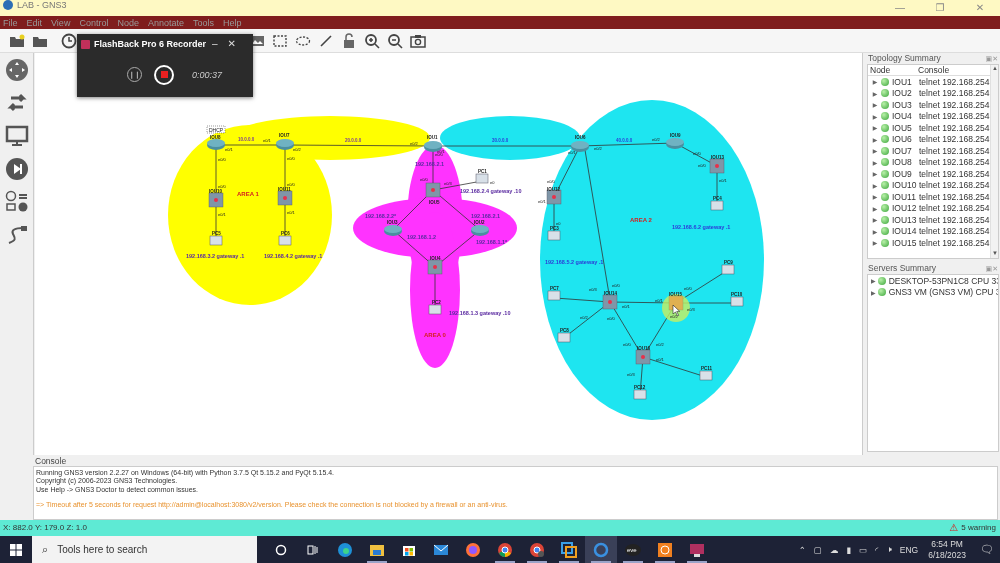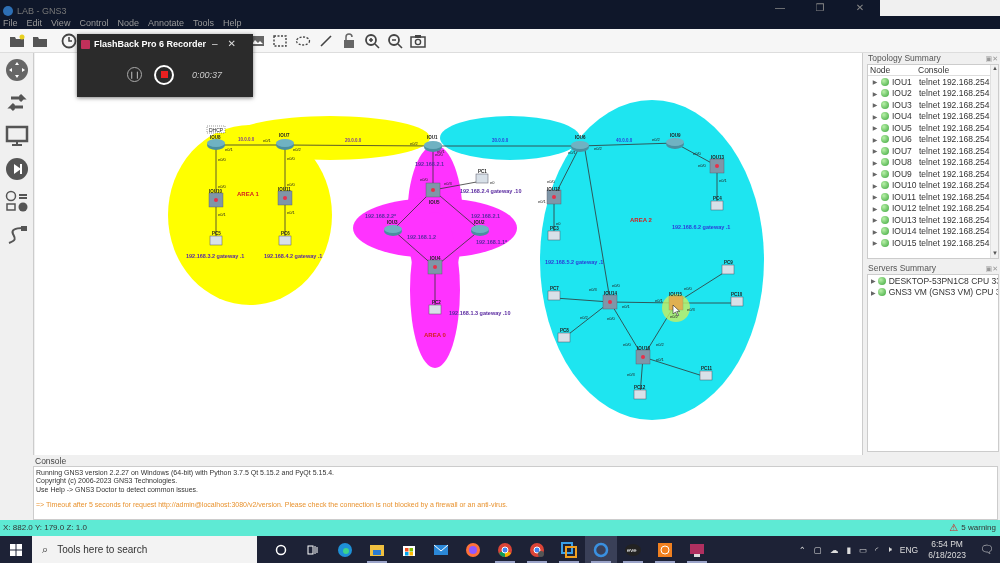--- a/index.html
+++ b/index.html
@@ -1,22 +1,22 @@
 <!DOCTYPE html>
 <html><head>
 <meta charset="utf-8">
 <style>
   * { box-sizing: border-box; margin: 0; padding: 0; }
   html, body { width: 1000px; height: 563px; overflow: hidden; background: #f0f0f0; font-family: "Liberation Sans", sans-serif; font-size: 9px; color: #222; }
-  .titlebar { position: absolute; left: 0; top: 0; width: 880px; height: 16px; background: #0f172a; display: flex; align-items: flex-end; }
+  .titlebar { position: absolute; left: 0; top: 0; width: 1000px; height: 16px; background: #fef9c3; display: flex; align-items: flex-start; }
   .titlebar .app-icon { width: 10px; height: 10px; margin: 0 4px 0 3px; background: #2d6fb5; border-radius: 50%; }
   .titlebar .title { color: #777; font-size: 9px; }
   .titlebar .winbtns { position: absolute; right: 0; top: 0; display: flex; }
   .titlebar .winbtns span { width: 40px; text-align: center; color: #888; font-size: 10px; line-height: 16px; }
-  .menubar { position: absolute; left: 0; top: 16px; width: 1000px; height: 13px; background: #0f172a; display: flex; align-items: center; padding-left: 3px; }
+  .menubar { position: absolute; left: 0; top: 16px; width: 1000px; height: 13px; background: #7f1d1d; display: flex; align-items: center; padding-left: 3px; }
   .menubar span { color: #999; font-size: 9px; margin-right: 9px; }
   .toolbar { position: absolute; left: 0; top: 29px; width: 1000px; height: 24px; background: #f6f6f6; border-bottom: 1px solid #ddd; display: flex; align-items: center; padding-left: 8px; }
   .tb-icon { width: 18px; height: 18px; margin-right: 5px; display: flex; align-items: center; justify-content: center; }
   .tb-icon svg { width: 16px; height: 16px; }
   .tb-right { position: absolute; left: 248px; top: 3px; display: flex; }
   .leftbar { position: absolute; left: 0; top: 53px; width: 34px; height: 402px; background: #f0f0f0; border-right: 1px solid #ccc; }
   .leftbar .lb { width: 34px; height: 33px; display: flex; align-items: center; justify-content: center; }
   .leftbar svg { width: 24px; height: 24px; }
   .canvas { position: absolute; left: 35px; top: 53px; width: 828px; height: 402px; background: #fff; overflow: hidden; border-right: 1px solid #ccc; }
   .canvas svg { position: absolute; left: 0; top: 0; }

